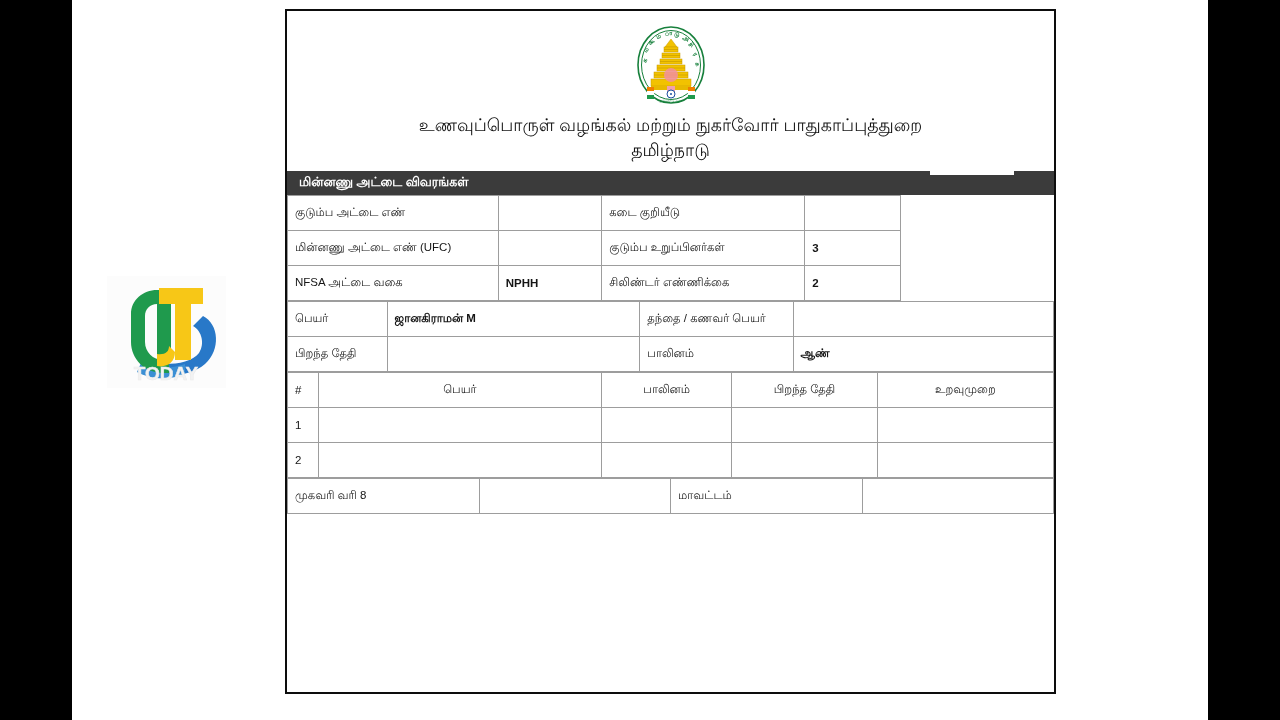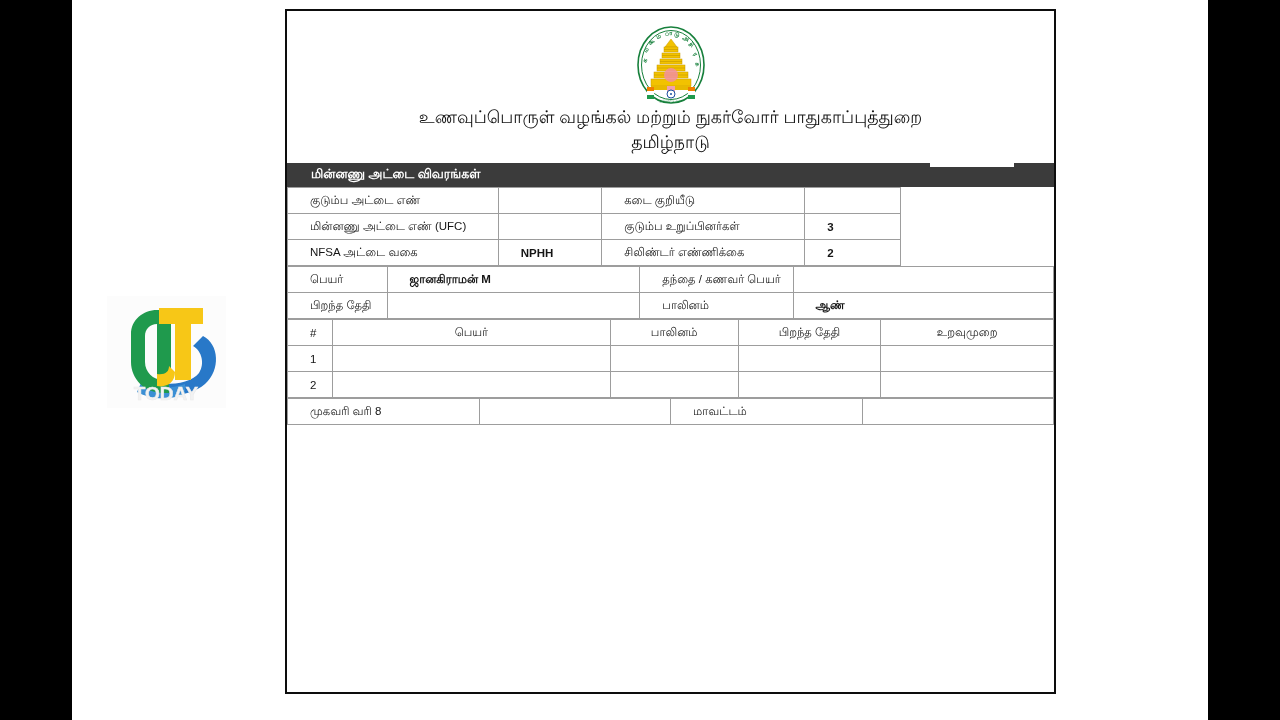--- a/index.html
+++ b/index.html
@@ -12,62 +12,63 @@
   }
   #screen { position: relative; width: 1280px; height: 720px; background: #ffffff; }
 
   
   .bar { position: absolute; top: 0; height: 720px; background: #000000; }
   .bar-left  { left: 0;   width: 72px; }
   .bar-right { left: 1208px; width: 72px; }
 
   
   #watermark {
-    position: absolute; left: 107px; top: 296px; width: 119px; height: 112px;
+    position: absolute; left: 107px; top: 276px; width: 119px; height: 112px;
     background: #3b82f6;
   }
   #watermark svg { display: block; }
 
   
   #page {
     position: absolute; left: 285px; top: 9px;
     width: 771px; height: 685px;
     background: #ffffff;
     border: 2px solid #0d0d0d;
   }
 
   
   .doc-header { padding: 14px 0 8px 0; text-align: center; background:#fff; }
   .emblem-wrap { display:flex; justify-content:center; }
   .dept-title {
+    margin-top: 8px;
     font-size: 17.5px;
     font-weight: 400;
     color: #111;
     line-height: 1.42;
     padding: 0 22px;
   }
 
   
   .sect-bar {
     background: #3b3b3b;
     color: #ffffff;
     font-weight: bold;
     font-size: 12.5px;
-    padding: 5px 8px 6px 24px;
+    padding: 5px 8px 6px 12px;
     line-height: 1.1;
     position: relative;
   }
 
   table.grid { width: 100%; border-collapse: collapse; table-layout: fixed; }
   table.grid td {
     border: 1px solid #9d9d9d;
     font-size: 11.5px;
     color: #151515;
-    height: 26px;
-    padding: 2px 22px;
+    height: 35px;
+    padding: 2px 7px;
     vertical-align: middle;
     background: #fff;
     overflow: hidden;
     white-space: nowrap;
   }
   td.lbl { color: #1b1b1b; }
   td.val { font-weight: bold; color: #000; }
   td.hdr-cell {
     text-align: center;
     font-size: 11.5px;

